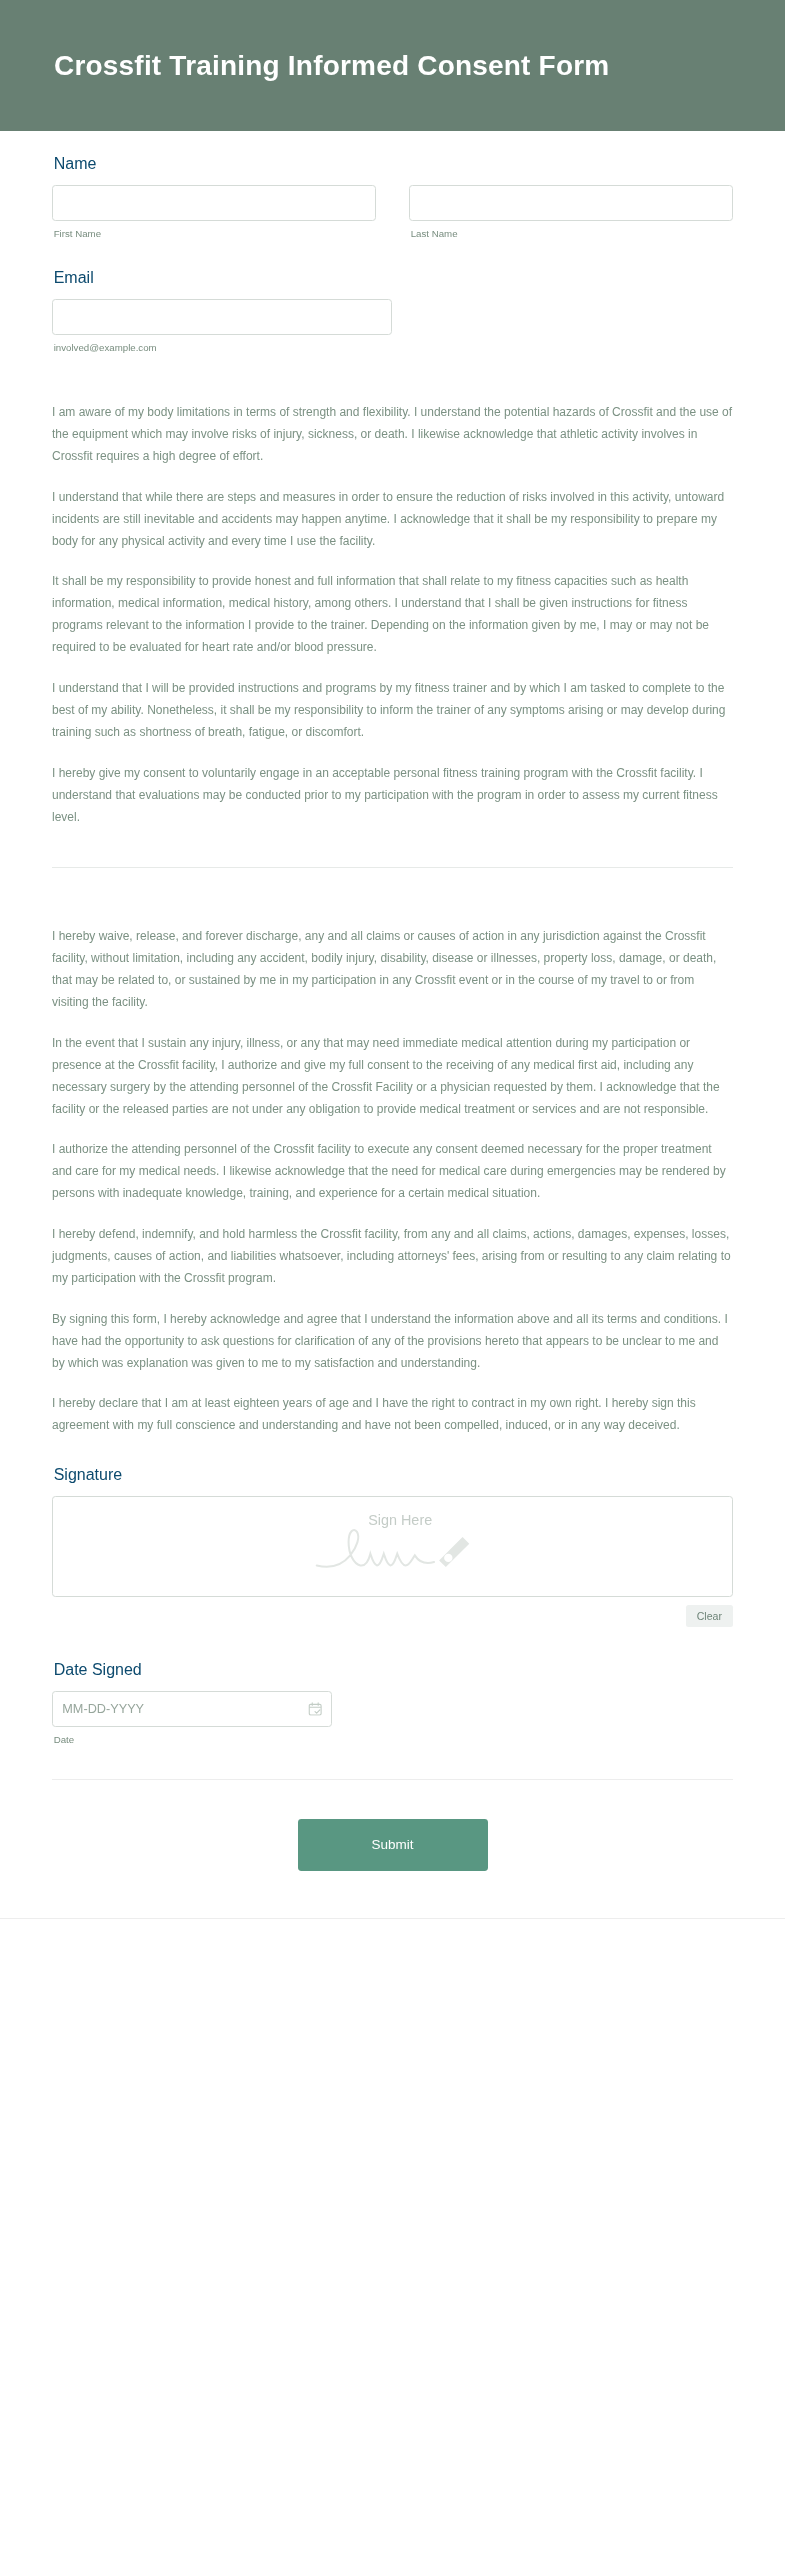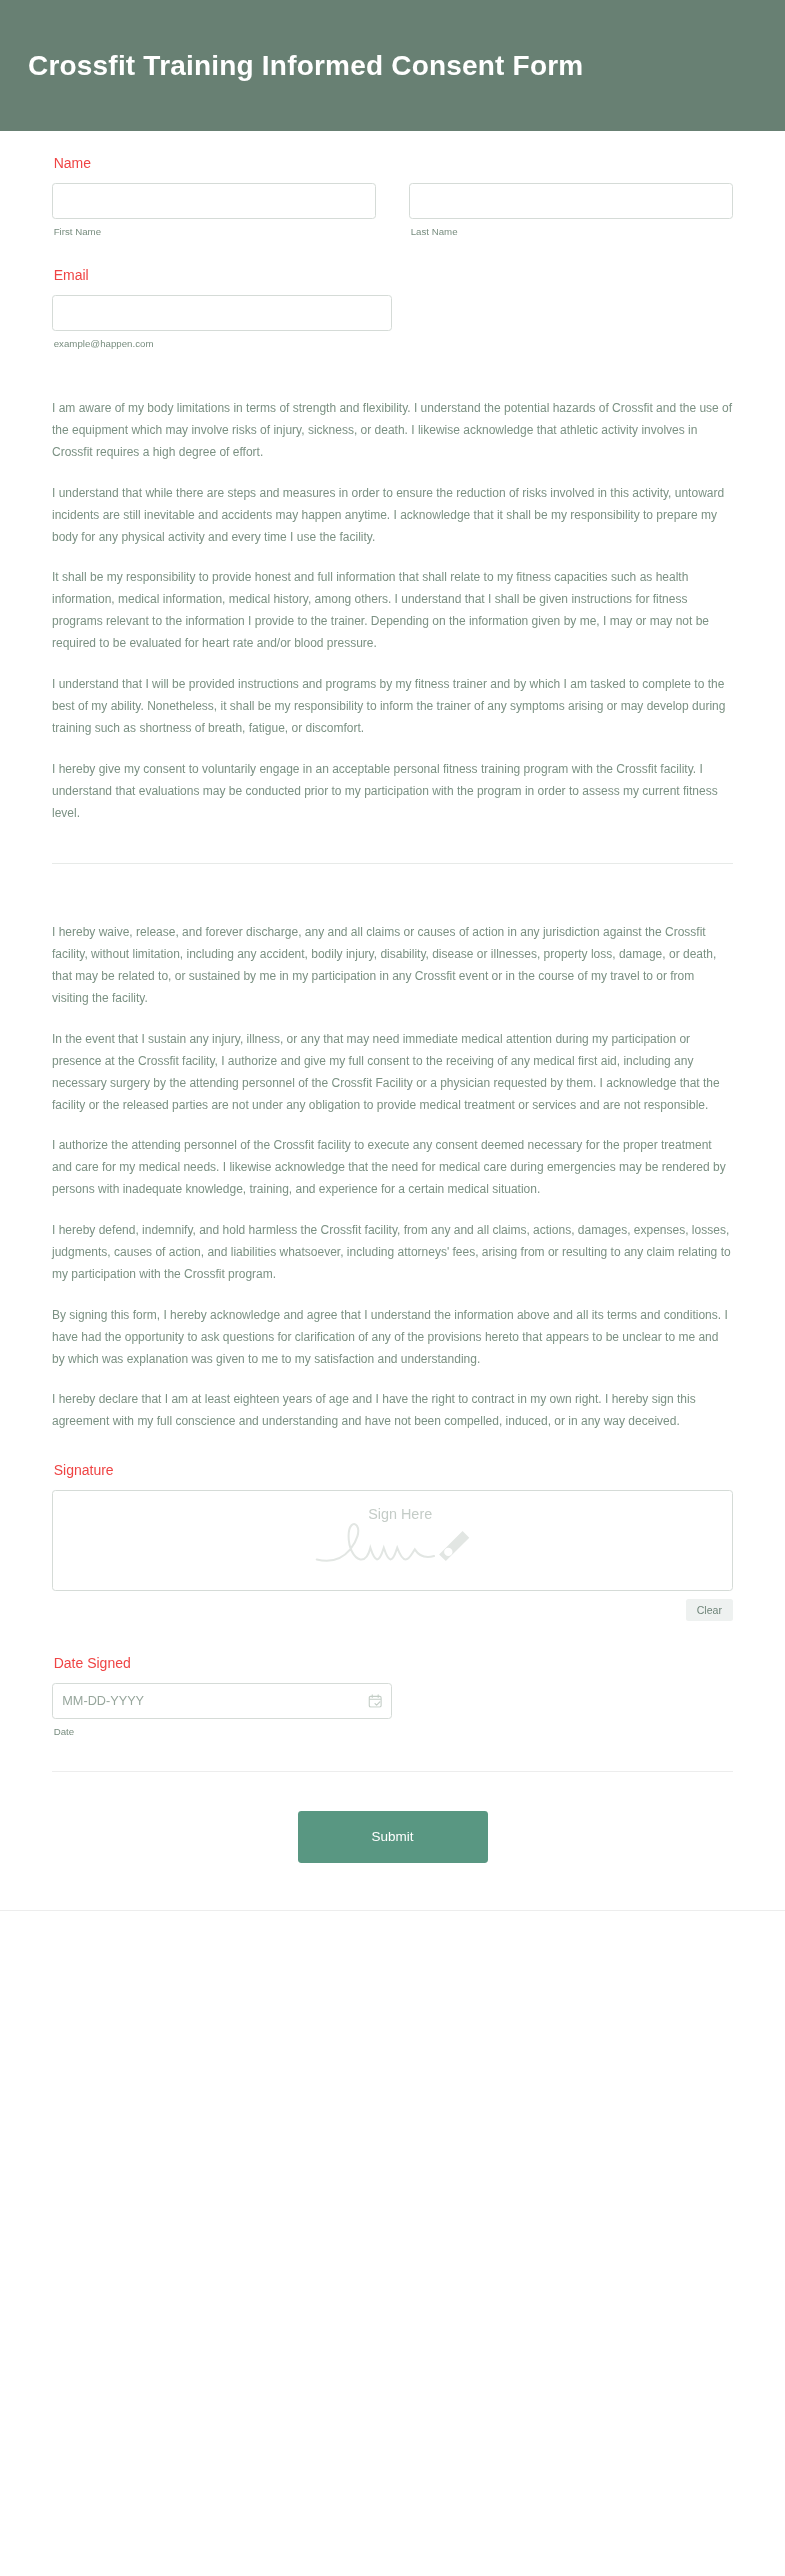--- a/index.html
+++ b/index.html
@@ -18,42 +18,42 @@
     background: #ffffff;
     position: relative;
   }
 
   
   .form-header {
     background: #688073;
     height: 131px;
     display: flex;
     align-items: center;
-    padding: 0 0 0 28px;
+    padding: 0 0 0 54px;
     box-sizing: border-box;
   }
   .form-title {
     color: #ffffff;
     font-size: 28px;
     font-weight: bold;
     letter-spacing: 0.2px;
     margin: 0;
   }
 
   
   .form-body {
     padding: 24px 52px 0 52px;
     box-sizing: border-box;
   }
 
   .field-block { margin-bottom: 30px; }
 
   .field-label {
-    color: #ef4444;
-    font-size: 14px;
+    color: #0c4a6e;
+    font-size: 16px;
     margin: 0 0 12px 1.7px;
     display: block;
     font-weight: normal;
   }
 
   .row-2col {
     display: flex;
     gap: 33px;
   }
   .col {
@@ -148,21 +148,21 @@
     font-size: 10.6px;
     font-family: "Liberation Sans", sans-serif;
     padding: 5px 11px;
     cursor: pointer;
   }
 
   
   .date-block { margin-top: 34px; }
   .date-wrap {
     position: relative;
-    width: 340px;
+    width: 280px;
   }
   .date-input {
     height: 36px;
     border: 0.8px solid #d5dbd7;
     border-radius: 3.4px;
     width: 100%;
     box-sizing: border-box;
     padding: 0 30px 0 9.3px;
     font-family: "Liberation Sans", sans-serif;
     font-size: 12.7px;
@@ -230,21 +230,21 @@
           <input class="text-input" type="text" value="" style="">
           <span class="sub-label">Last Name</span>
         </div>
       </div>
     </div>
 
     <div class="field-block">
       <label class="field-label">Email</label>
       <div class="col email-col">
         <input class="text-input" type="text" value="" style="">
-        <span class="sub-label">example@happen.com</span>
+        <span class="sub-label">involved@example.com</span>
       </div>
     </div>
 
     <div class="prose-section">
       <p>I am aware of my body limitations in terms of strength and flexibility. I understand the potential hazards of Crossfit and the use of the equipment which may involve risks of injury, sickness, or death. I likewise acknowledge that athletic activity involves in Crossfit requires a high degree of effort.</p>
       <p>I understand that while there are steps and measures in order to ensure the reduction of risks involved in this activity, untoward incidents are still inevitable and accidents may happen anytime. I acknowledge that it shall be my responsibility to prepare my body for any physical activity and every time I use the facility.</p>
       <p>It shall be my responsibility to provide honest and full information that shall relate to my fitness capacities such as health information, medical information, medical history, among others. I understand that I shall be given instructions for fitness programs relevant to the information I provide to the trainer. Depending on the information given by me, I may or may not be required to be evaluated for heart rate and/or blood pressure.</p>
       <p>I understand that I will be provided instructions and programs by my fitness trainer and by which I am tasked to complete to the best of my ability. Nonetheless, it shall be my responsibility to inform the trainer of any symptoms arising or may develop during training such as shortness of breath, fatigue, or discomfort.</p>
       <p>I hereby give my consent to voluntarily engage in an acceptable personal fitness training program with the Crossfit facility. I understand that evaluations may be conducted prior to my participation with the program in order to assess my current fitness level.</p>
     </div>

